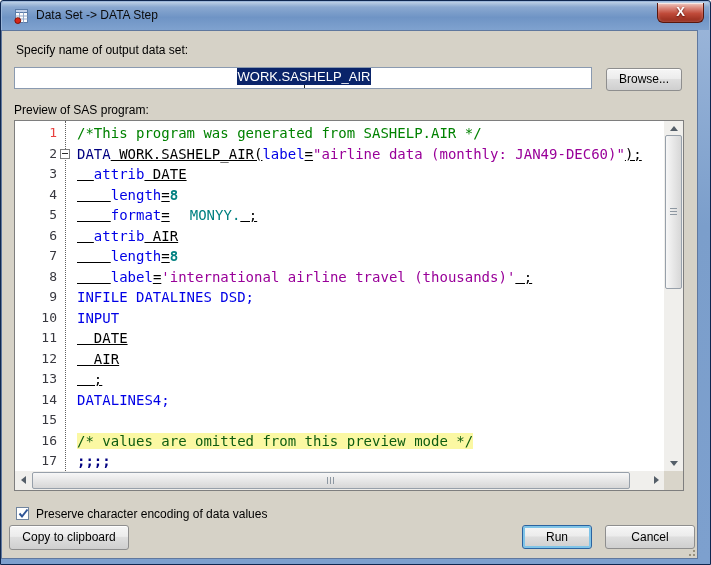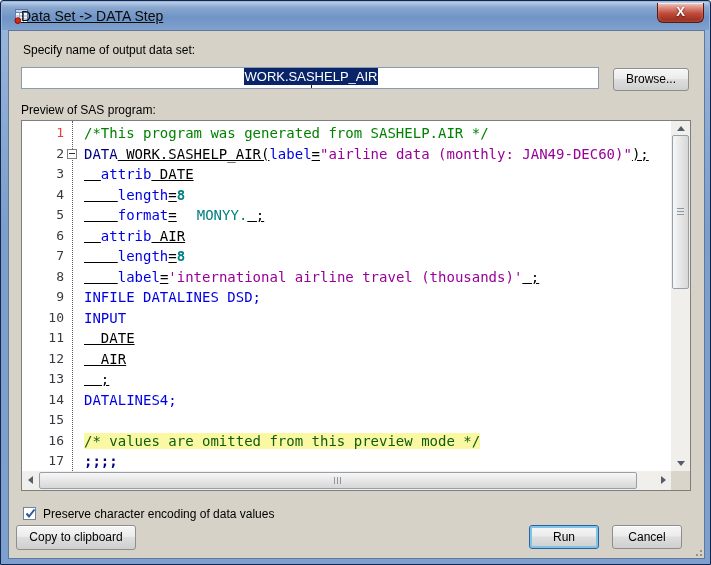--- a/index.html
+++ b/index.html
@@ -4,49 +4,49 @@
 <style>
   html,body{margin:0;padding:0;}
   body{width:711px;height:565px;position:relative;font-family:"Liberation Sans",sans-serif;background:#ffffff;overflow:hidden;}
 
   
   .window{position:absolute;inset:0;box-sizing:border-box;border:1px solid #0f2750;border-radius:3px 3px 0 0;
           background:linear-gradient(180deg,#9db7da 0%,#7b9ecb 40%,#7da0ce 100%);}
   .titlebar{position:absolute;left:1px;top:1px;right:1px;height:28px;border-radius:2px 2px 0 0;
             background:linear-gradient(180deg,#bccfe5 0%,#8aa8d0 18%,#6f94c5 55%,#7fa2cf 100%);}
   .title-icon{position:absolute;left:11px;top:6px;width:17px;height:17px;}
-  .title-text{position:absolute;left:19px;top:6px;font-size:14px;color:#0b0b0b;text-decoration:underline;}
+  .title-text{position:absolute;left:34px;top:6px;font-size:12px;color:#0b0b0b;}
   .close-btn{position:absolute;left:655px;top:1px;width:47px;height:20px;box-sizing:border-box;
              border:1px solid #5a170d;border-top:none;border-radius:0 0 6px 6px;
              background:linear-gradient(180deg,#f0c9c0 0%,#d98377 28%,#c04b3a 55%,#92291a 100%);
              box-shadow:inset 0 1px 0 rgba(255,255,255,.55), inset 0 0 3px rgba(255,255,255,.35);
              color:#fff;font-weight:bold;font-size:13px;text-align:center;line-height:18px;cursor:default;
              text-shadow:0 1px 2px rgba(60,0,0,.8);}
 
   
-  .content{position:absolute;left:7px;top:29px;width:697px;height:529px;background:#d6d2c7;
+  .content{position:absolute;left:0;top:29px;width:697px;height:529px;background:#d6d2c7;
            box-shadow:inset 0 0 0 1px #60789e;}
   .lbl{position:absolute;font-size:12px;color:#000;}
   .lbl-output{left:15px;top:13px;}
   .lbl-preview{left:13px;top:73px;}
 
   .textbox{position:absolute;left:13px;top:37px;width:578px;height:22px;box-sizing:border-box;background:#fff;
            border:1px solid #8a9ab0;display:flex;align-items:center;padding-left:2px;flex-direction:column;}
   .textbox .sel{background:var(--c-selection-bg);color:#fff;font-size:13px;padding:1px 1px;}
   .textbox .caret{width:1px;height:15px;background:#222;margin-left:1px;}
 
   .btn{position:absolute;box-sizing:border-box;font-size:12px;color:#000;text-align:center;
        border:1px solid #8e8e8e;border-radius:3px;
        background:linear-gradient(180deg,#f6f6f6 0%,#ececec 45%,#dedede 50%,#cfcfcf 100%);
        box-shadow:inset 0 1px 0 #ffffff;cursor:default;}
   .btn-browse{left:605px;top:38px;width:76px;height:23px;line-height:21px;}
   .btn-copy{left:8px;top:495px;width:120px;height:25px;line-height:23px;}
   .btn-run{left:521px;top:495px;width:70px;height:24px;line-height:22px;
            border-color:#2b63a0;box-shadow:inset 0 0 0 2px #7fc4e8, inset 0 1px 0 rgba(255,255,255,.6);}
-  .btn-cancel{left:604px;top:495px;width:70px;height:24px;line-height:22px;}
+  .btn-cancel{left:604px;top:495px;width:90px;height:24px;line-height:22px;}
 
   
   .editor{position:absolute;left:13px;top:90px;width:670px;height:371px;box-sizing:border-box;
           border:1px solid #7e7e7e;background:#fff;}
   .code-view{position:absolute;left:0;top:0;right:19px;bottom:19px;overflow:hidden;background:#fff;}
   .gutter{position:absolute;left:0;top:0;bottom:0;width:50px;background:#fff;border-right:1px dotted #5f5f5f;}
   .code-lines{position:absolute;left:0;top:2px;right:0;}
   .code-line{position:relative;height:20.5px;white-space:pre;
              font-family:"DejaVu Sans Mono",monospace;font-size:14px;line-height:20.5px;}
   .line-num{position:absolute;left:0;top:0;width:42px;text-align:right;font-size:13px;color:var(--c-line-number);}

